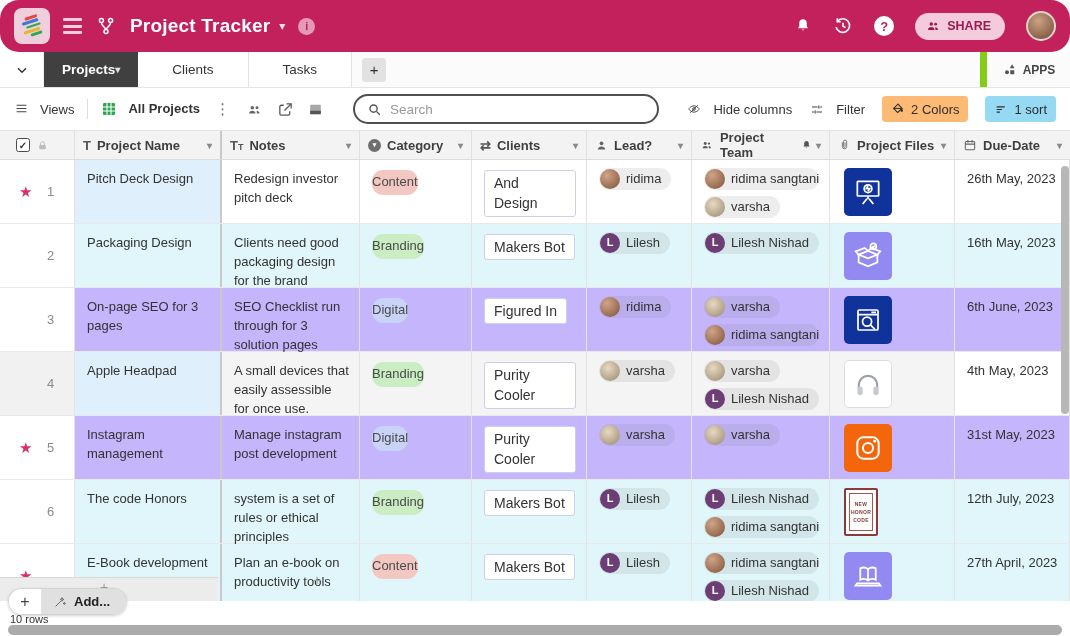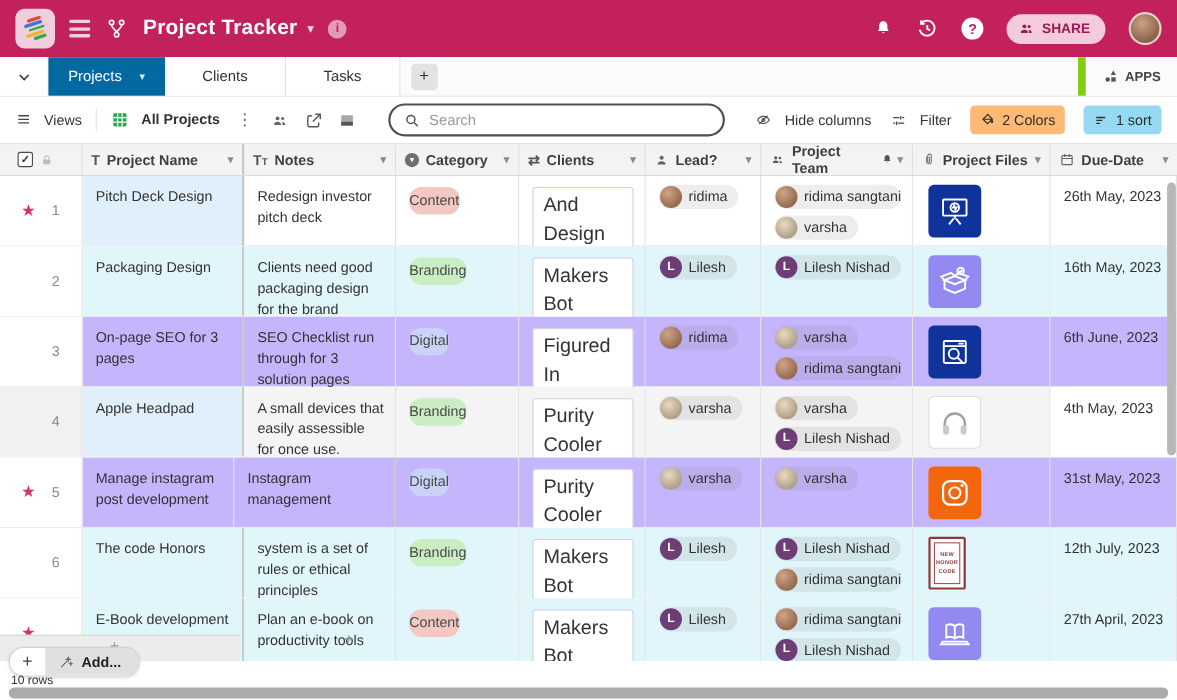--- a/index.html
+++ b/index.html
@@ -1,21 +1,21 @@
 <!DOCTYPE html>
 <html><head>
 <meta charset="utf-8">
 <style>
   * { margin:0; padding:0; box-sizing:border-box; }
   body { font-family:"Liberation Sans", sans-serif; background:#fff; }
   .app { position:relative; width:1070px; height:636px; overflow:hidden; background:#fff; }
 
   
   .topbar { position:absolute; left:0; top:0; width:1070px; height:52px; background:#C2215C;
-            display:flex; align-items:center; padding:0 14px; gap:13px; }
+            display:flex; align-items:center; padding:0 14px; gap:13px;border-radius:19px; }
   .logo { width:36px; height:36px; border-radius:8px; background:#F0CFDD; display:flex; align-items:center; justify-content:center; }
   .stripes { width:20px; height:20px; display:flex; flex-direction:column; justify-content:center; gap:1.5px; transform:rotate(-18deg); }
   .stripes i { display:block; height:3px; border-radius:2px; }
   .s1{width:13px;background:#E4493B;margin-left:5px}
   .s2{width:17px;background:#3A7BD5;margin-left:1px}
   .s3{width:15px;background:#2FA84F;margin-left:4px}
   .s4{width:17px;background:#E8B62C;margin-left:0}
   .s5{width:12px;background:#2FA84F;margin-left:6px}
   .burger { display:flex; flex-direction:column; gap:3.5px; cursor:pointer; }
   .burger i { width:19px; height:3px; background:#F2CFDD; border-radius:1px; }
@@ -31,21 +31,21 @@
                padding:0 14px 0 10px; color:#9A1B52; font-weight:bold; font-size:12.5px; cursor:pointer; }
   .avatar { width:30px; height:30px; border-radius:50%; border:2px solid rgba(255,255,255,.7);
             background:radial-gradient(circle at 40% 32%, #cda184, #6f4a33); }
 
   
   .tabbar { position:absolute; left:0; top:52px; width:1070px; height:36px; background:#FBFBFB;
             border-bottom:1px solid #E4E4E4; display:flex; align-items:stretch; }
   .tab-collapse { width:44px; background:#fff; display:flex; align-items:center; justify-content:center; border-right:1px solid #efefef; cursor:pointer; }
   .tab { display:flex; align-items:center; justify-content:center; font-size:13.5px; color:#333; background:#fff;
          border-right:1px solid #E2E2E2; padding:0 34px; cursor:pointer; }
-  .tab.active { background:#0369a1; color:#fff; font-weight:normal; padding:0 18px; gap:16px; border:none; }
+  .tab.active { background:#404040; color:#fff; font-weight:bold; padding:0 18px; gap:0; border:none; }
   .tab.active .t-caret { font-size:10px; color:rgba(255,255,255,.85); }
   .tab-add { width:24px; height:24px; align-self:center; margin-left:10px; background:#E2E2E2; border-radius:4px;
              display:flex; align-items:center; justify-content:center; font-size:15px; color:#333; cursor:pointer; }
   .apps { margin-left:auto; width:90px; border-left:7px solid #84cc16; display:flex; align-items:center; justify-content:center;
           gap:6px; font-size:12px; font-weight:bold; color:#444; cursor:pointer; background:#FBFBFB; }
 
   
   .toolbar { position:absolute; left:0; top:88px; width:1070px; height:42px; background:#fff;
              display:flex; align-items:center; padding:0 14px; gap:13px; font-size:13px; color:#333; }
   .tool-item { display:flex; align-items:flex-start; gap:11px; cursor:pointer; white-space:nowrap; }
@@ -92,21 +92,21 @@
   .bg-grey .c-num { background:#F1F1F1 !important; }
   .bg-grey .c-due { background:#fff; }
   .nameblue { background:#DFEFFB !important; }
 
   .badge { display:inline-block; border-radius:11px; padding:3px 0; font-size:13px; color:#4A4A4A; }
   .cat-content { background:#F4C8C2; }
   .cat-branding { background:#CAEDC3; }
   .cat-digital { background:#C9D3F7; }
 
   .chip { display:inline-block; background:#fff; border:1px solid #CDD0EA; border-radius:3px; padding:2px 9px;
-          font-size:18px; color:#333; }
+          font-size:14px; color:#333; }
 
   .member { display:inline-flex; align-items:center; gap:6px; background:rgba(125,125,125,.14); border-radius:12px;
             padding:1px 10px 1px 1px; font-size:13px; color:#333; white-space:nowrap; max-width:100%; }
   .av { width:20px; height:20px; border-radius:50%; flex:none; display:flex; align-items:center; justify-content:center; }
   .av-ridima { background:radial-gradient(circle at 35% 32%, #cfa487, #7e5238); }
   .av-varsha { background:radial-gradient(circle at 40% 35%, #e8dac0, #96876e); }
   .av-lilesh { background:#6C3E75; color:#fff; font-size:11px; font-weight:bold; }
   .c-team { display:flex; flex-direction:column; gap:6px; align-items:flex-start; padding-top:8px; }
   .c-lead { padding-top:8px; }
 
@@ -504,22 +504,22 @@
         </span>
       </div>
       <div class="cell c-due w-due"><span>4th May, 2023</span></div>
     </div>
 
     <div class="trow bg-pink">
       <div class="cell c-num w-num">
         <span class="star">★</span>
         <span class="num">5</span>
       </div>
+      <div class="cell c-name w-name"><span>Instagram management</span></div>
       <div class="cell w-notes"><span>Manage instagram post development</span></div>
-      <div class="cell c-name w-name"><span>Instagram management</span></div>
       <div class="cell w-cat"><span class="badge cat-digital">Digital</span></div>
       <div class="cell w-client"><span class="chip">Purity Cooler</span></div>
       <div class="cell c-lead w-lead">
         <span class="member">
             <span class="av av-varsha"></span>
             <span>varsha</span>
           </span>
       </div>
       <div class="cell c-team w-team">
         <span class="member">

